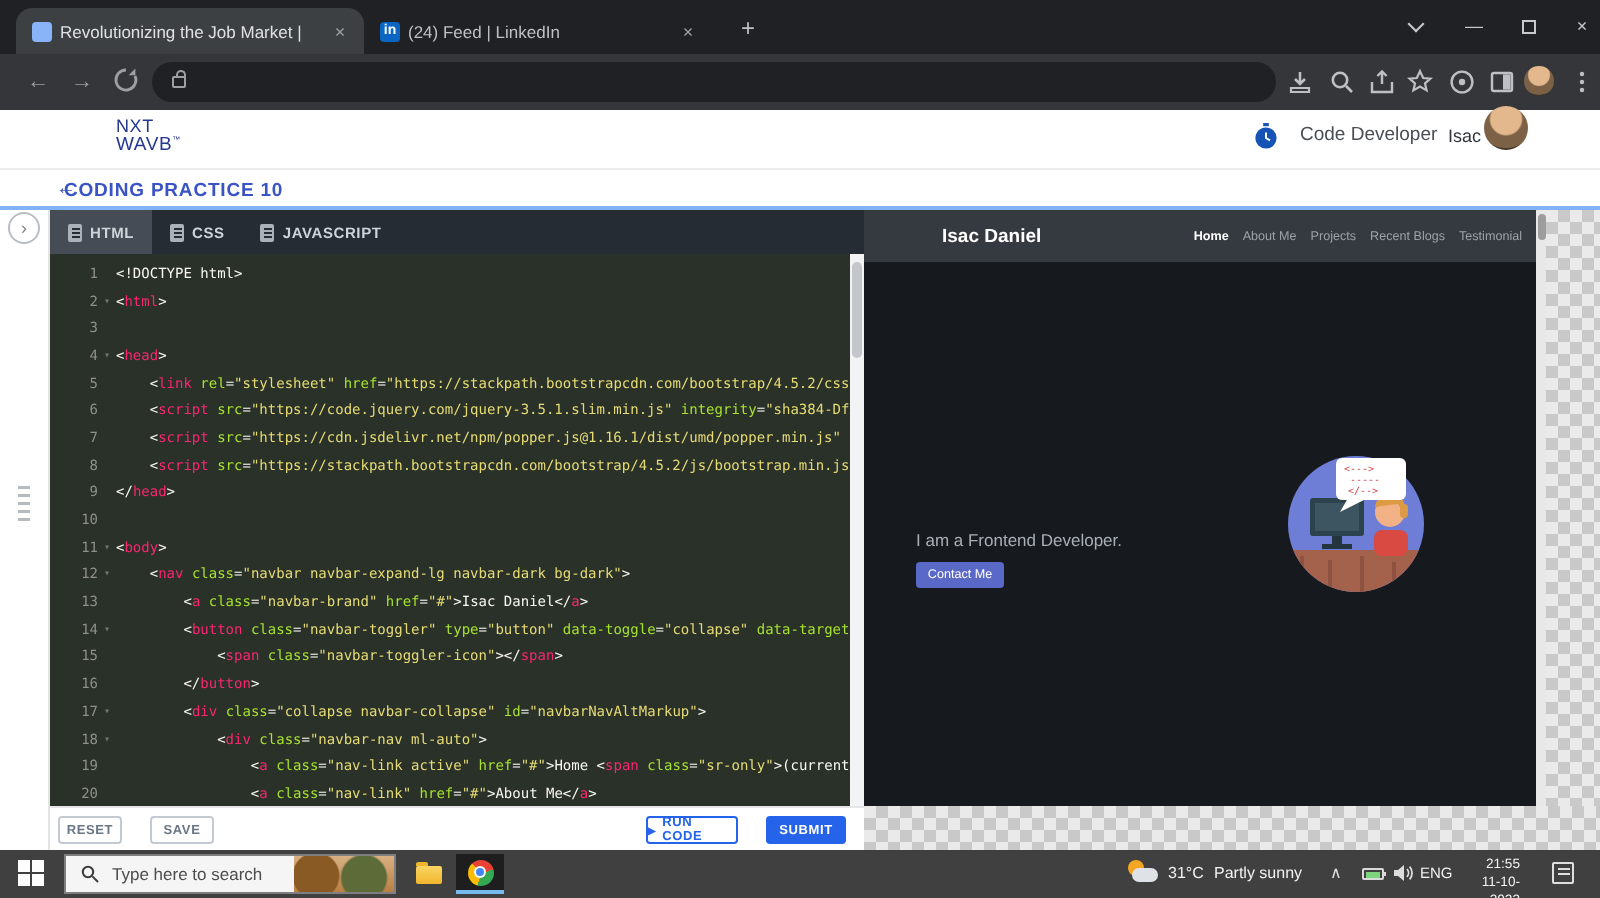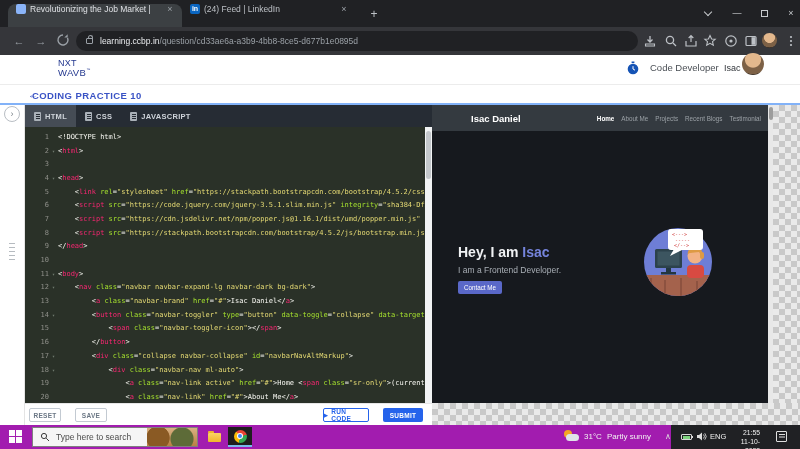--- a/index.html
+++ b/index.html
@@ -3,21 +3,21 @@
 <meta charset="utf-8">
 <style>
   * { margin:0; padding:0; box-sizing:border-box; }
   html,body { width:800px; height:449px; overflow:hidden; }
   body { font-family:"Liberation Sans", sans-serif; }
   .screen { position:relative; width:800px; height:449px; background:#202124; overflow:hidden; }
   .abs { position:absolute; }
 
   
   .tabstrip { left:0; top:0; width:800px; height:27px; background:#202124; }
-  .btab { position:absolute; top:4px; height:23px; display:flex; padding:0 6px 0 8px; width:174px; }
+  .btab { position:absolute; top:4px; height:23px; display:flex; align-items:center; padding:0 6px 0 8px; width:174px; }
   .btab.active { background:#3c4043; border-radius:8px 8px 0 0; }
   .btab .title { color:#dfe1e5; font-size:8.5px; white-space:nowrap; overflow:hidden; flex:1; margin:0 4px; }
   .btab.inactive .title { color:#bdc1c6; }
   .btab .close { color:#9aa0a6; font-size:9px; width:12px; text-align:center; cursor:pointer; }
   .favicon { width:10px; height:10px; border-radius:2px; flex:none; }
   .fav-doc { background:#8ab4f8; }
   .fav-li { background:#0a66c2; color:#fff; font-size:7px; font-weight:bold; text-align:center; line-height:10px; }
   .newtab { position:absolute; left:366px; top:7px; color:#bdc1c6; font-size:12px; width:16px; height:16px; text-align:center; line-height:15px; }
   .winctl { position:absolute; top:0; height:26px; width:26px; color:#c7cacd; font-size:9px; display:flex; align-items:center; justify-content:center; }
   .maxbox { width:7px; height:7px; border:1px solid #c7cacd; }
@@ -98,21 +98,21 @@
   .checker { background-color:#eaeaea;
     background-image:linear-gradient(45deg,#c9c9c9 25%,transparent 25%,transparent 75%,#c9c9c9 75%),
                      linear-gradient(45deg,#c9c9c9 25%,transparent 25%,transparent 75%,#c9c9c9 75%);
     background-size:12px 12px; background-position:0 0,6px 6px; }
   .pv-scroll { left:768px; top:105px; width:5px; height:298px; background:#e8e8e8; }
   .pv-scroll .thumb { position:absolute; left:0.5px; top:2px; width:4px; height:13px; background:#9d9d9d; border-radius:2px; }
   .checker-right { left:773px; top:105px; width:27px; height:298px; }
   .checker-bottom { left:432px; top:403px; width:368px; height:22px; }
 
   
-  .taskbar { left:0; top:425px; width:671px; height:24px; background:#a21caf; }
+  .taskbar { left:0; top:425px; width:800px; height:24px; background:#404040; }
   .startbtn { position:absolute; left:9px; top:5px; width:13px; height:13px; display:grid; grid-template-columns:6px 6px; grid-template-rows:6px 6px; gap:1px; }
   .startbtn span { background:#fdfdfd; }
   .tsearch { position:absolute; left:32px; top:2px; width:166px; height:20px; background:#f5f5f5; border:1px solid #7f7f7f; display:flex; align-items:center; padding-left:7px; overflow:hidden; }
   .tsearch .mag { flex:none; margin-right:6px; }
   .tsearch .ph { font-size:8.5px; color:#4c4c4c; white-space:nowrap; }
   .bingthumb { position:absolute; right:0; top:0; width:50px; height:18px; background:
      radial-gradient(circle at 22% 55%, #8a5a24 0 28%, transparent 30%),
      radial-gradient(circle at 70% 60%, #5d6b38 0 30%, transparent 33%),
      linear-gradient(#d9b183,#b97f42); }
   .taskicon { position:absolute; top:2px; width:24px; height:20px; display:flex; align-items:center; justify-content:center; }
@@ -164,21 +164,20 @@
     <div class="navbtn" style="left:10px">←</div>
     <div class="navbtn" style="left:32px">→</div>
     <div class="navbtn" style="left:54px">
       <svg viewBox="0 0 16 16" width="16" height="16">
           <path d="M8 3a5 5 0 1 0 4.5 2.9" fill="none" stroke="#9aa0a6" stroke-width="1.4"></path>
           <path d="M12.7 2.2v3.4H9.3z" fill="#9aa0a6"></path>
         </svg>
     </div>
     <div class="omnibox">
       <span class="lock"></span>
-      <span class="url"><span class="domain">learning.ccbp.in</span><span class="path">/question/cd33ae6a-a3b9-4bb8-8ce5-d677b1e0895d</span></span>
     </div>
     <div class="tbicon" style="left:642px">
       <svg viewBox="0 0 16 16">
           <path d="M8 3v6M5.5 6.5 8 9l2.5-2.5" fill="none" stroke="#bdc1c6" stroke-width="1.3"></path>
           <path d="M3.5 11h9v2h-9z" fill="none" stroke="#bdc1c6" stroke-width="1.1"></path>
         </svg>
     </div>
     <div class="tbicon" style="left:663px">
       <svg viewBox="0 0 16 16">
           <circle cx="7" cy="7" r="3.6" fill="none" stroke="#bdc1c6" stroke-width="1.3"></circle>
@@ -296,23 +295,20 @@
   <div class="abs preview">
     <div class="pnav">
       <span class="pbrand">Isac Daniel</span>
       <span class="plinks" id="plinks">
           <span class="plink active">Home</span>
           <span class="plink">About Me</span>
           <span class="plink">Projects</span>
           <span class="plink">Recent Blogs</span>
           <span class="plink">Testimonial</span>
         </span>
-    </div>
-    <div class="hero-title">
-      <span>Hey, I am </span><span class="hero-name">Isac</span>
     </div>
     <div class="hero-sub">I am a Frontend Developer.</div>
     <div class="cta">Contact Me</div>
     <div class="illus">
       <svg viewBox="0 0 68 68" width="68" height="68">
         <defs>
             <clipPath id="cc">
               <circle cx="34" cy="34" r="34"></circle>
             </clipPath>
           </defs>

